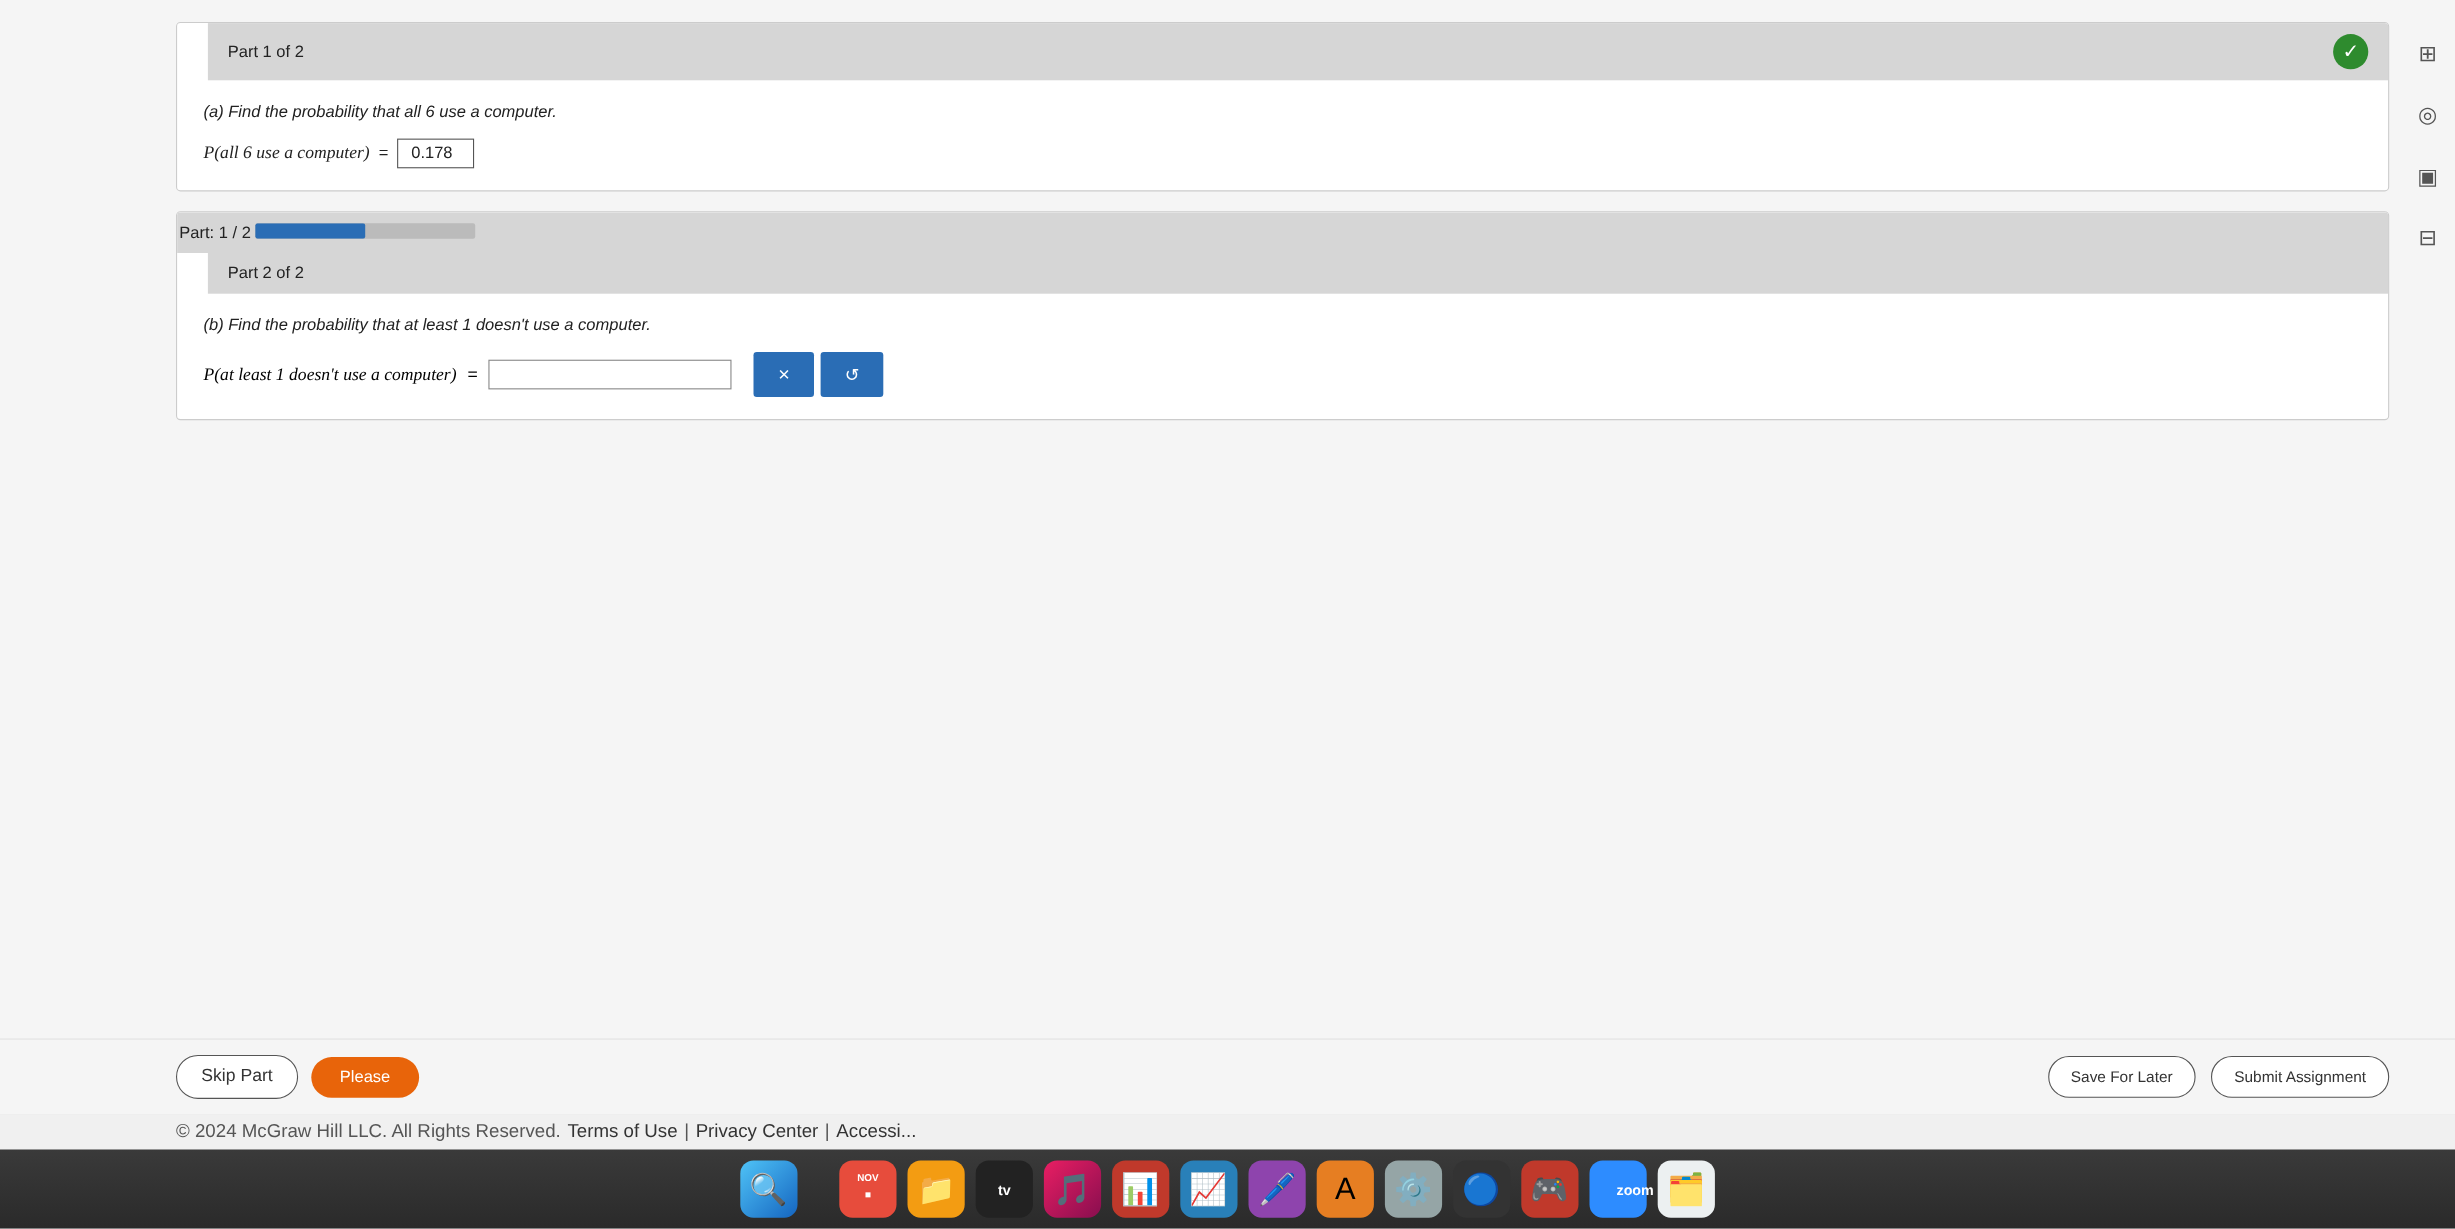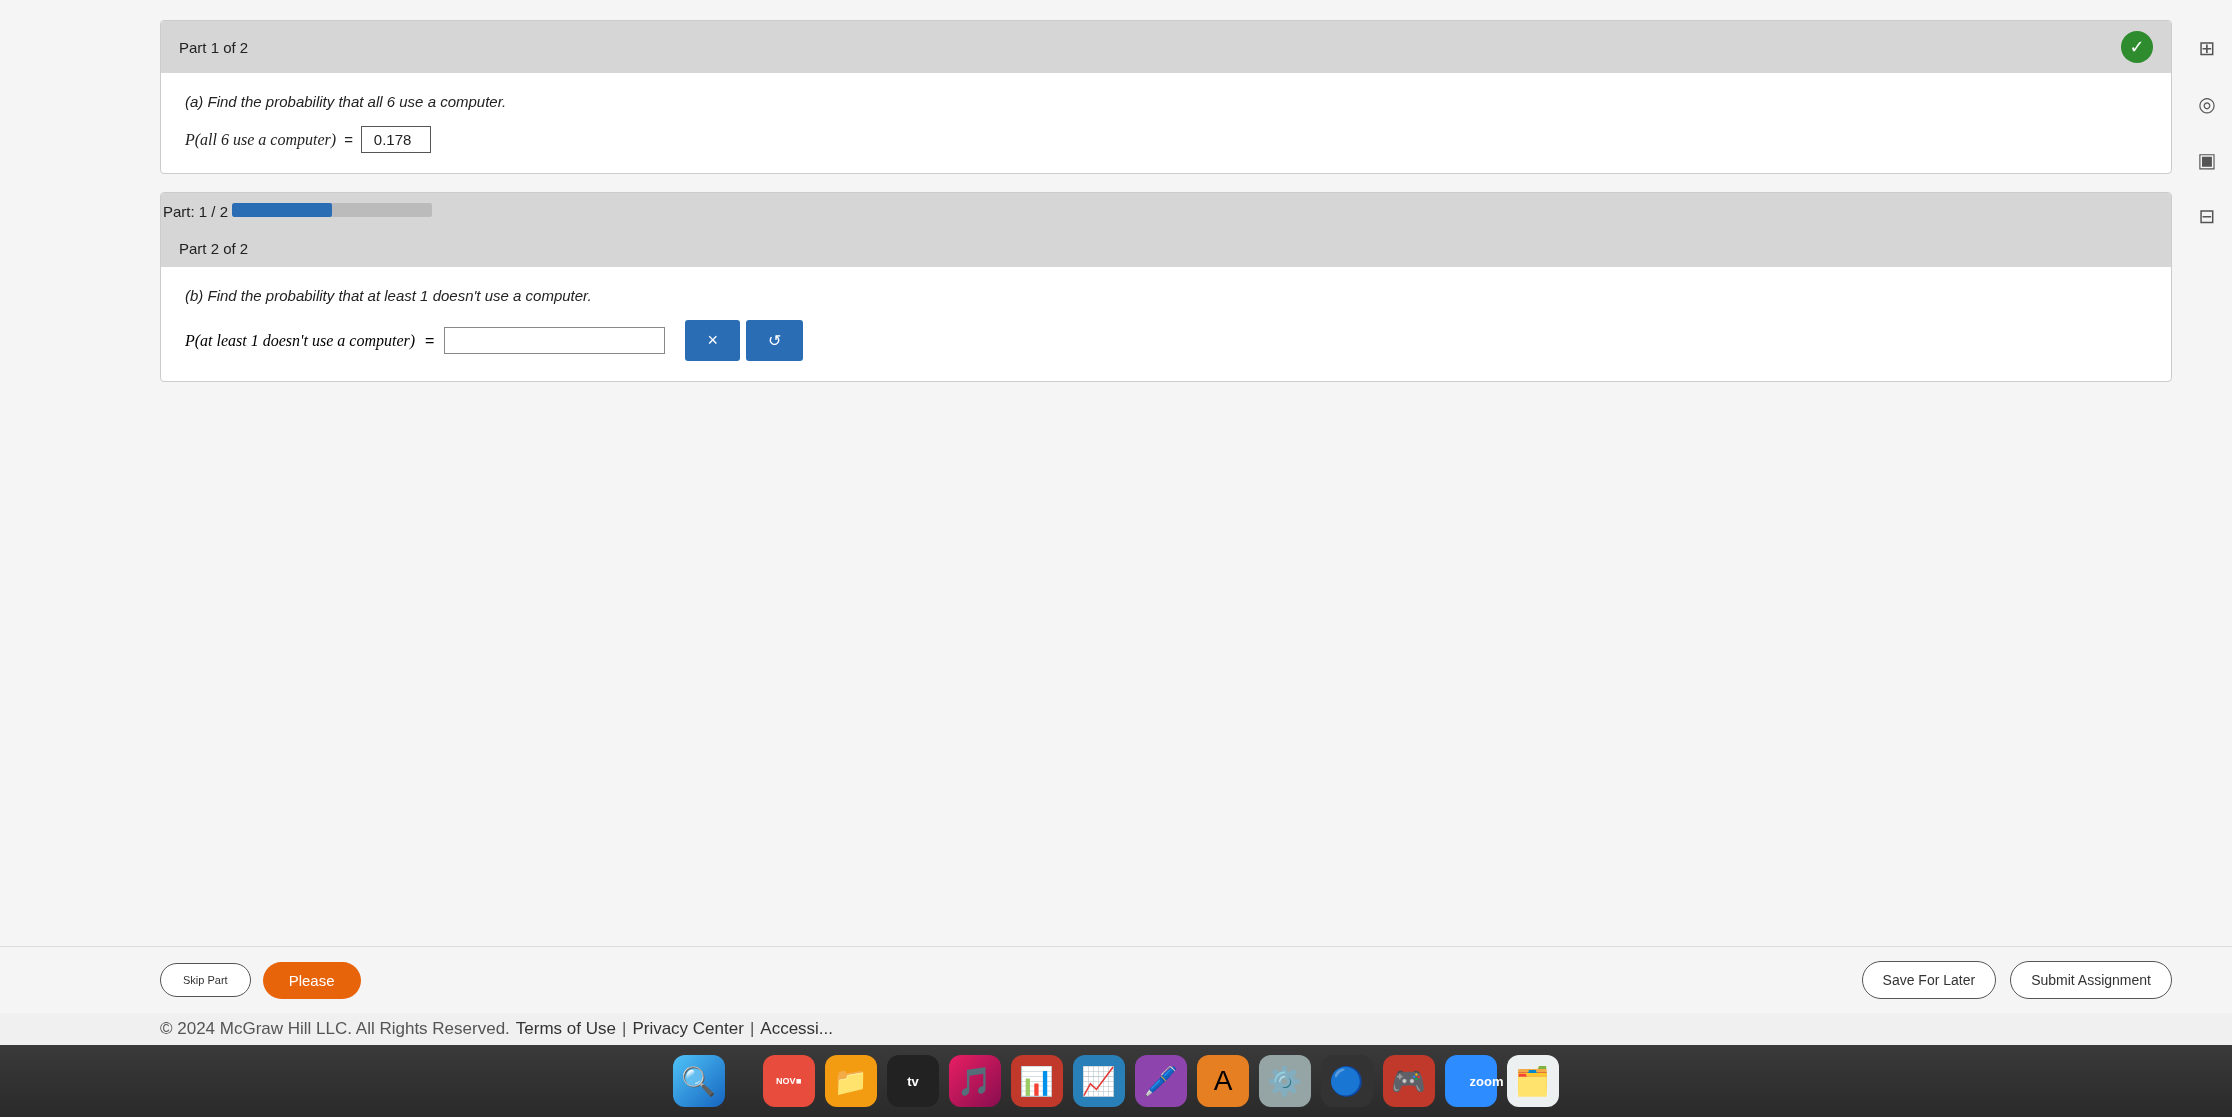--- a/index.html
+++ b/index.html
@@ -35,20 +35,21 @@
 
     .part-header {
       background: #d6d6d6;
       padding: 10px 18px;
       font-size: 15px;
       font-weight: 500;
       color: #222;
       display: flex;
       align-items: center;
       justify-content: space-between;
+      margin-left: 28px;
     }
 
     .part-header .check-icon {
       width: 32px;
       height: 32px;
       background: #2e8b2e;
       border-radius: 50%;
       display: flex;
       align-items: center;
       justify-content: center;
@@ -169,21 +170,21 @@
       display: flex;
       align-items: center;
       gap: 12px;
     }
 
     .btn-skip {
       background: #fff;
       border: 1.5px solid #555;
       color: #333;
       padding: 10px 22px;
-      font-size: 11px;
+      font-size: 16px;
       border-radius: 20px;
       cursor: pointer;
     }
 
     .btn-check {
       background: #e8640a;
       color: #fff;
       border: none;
       padding: 10px 26px;
       font-size: 15px;
@@ -366,21 +367,21 @@
   <span>© 2024 McGraw Hill LLC. All Rights Reserved.</span>
   <a href="#">Terms of Use</a>
   <span> | </span>
   <a href="#">Privacy Center</a>
   <span> | </span>
   <a href="#">Accessi...</a>
 </div>
 
 <div class="mac-dock">
   <div class="dock-item dock-finder">🔍</div>
-  <div class="dock-item dock-nov" style="display:flex;flex-direction:row;font-size:11px;color:#fff;background:#e74c3c;border-radius:12px;margin-left:28px;">
+  <div class="dock-item dock-nov" style="display:flex;flex-direction:column;font-size:11px;color:#fff;background:#e74c3c;border-radius:12px;margin-left:28px;">
     <span style="font-size:9px;">NOV</span>
     <span style="font-size:18px;font-weight:bold;">▪</span>
   </div>
   <div class="dock-item" style="background:#f39c12;border-radius:12px;">📁</div>
   <div class="dock-item dock-tv" style="background:#222;color:white;font-size:13px;font-weight:bold;">tv</div>
   <div class="dock-item dock-music">🎵</div>
   <div class="dock-item dock-red" style="border-radius:12px;background:#c0392b;">📊</div>
   <div class="dock-item" style="background:#2980b9;border-radius:12px;">📈</div>
   <div class="dock-item" style="background:#8e44ad;border-radius:12px;">🖊️</div>
   <div class="dock-item" style="background:#e67e22;border-radius:12px;">A</div>

